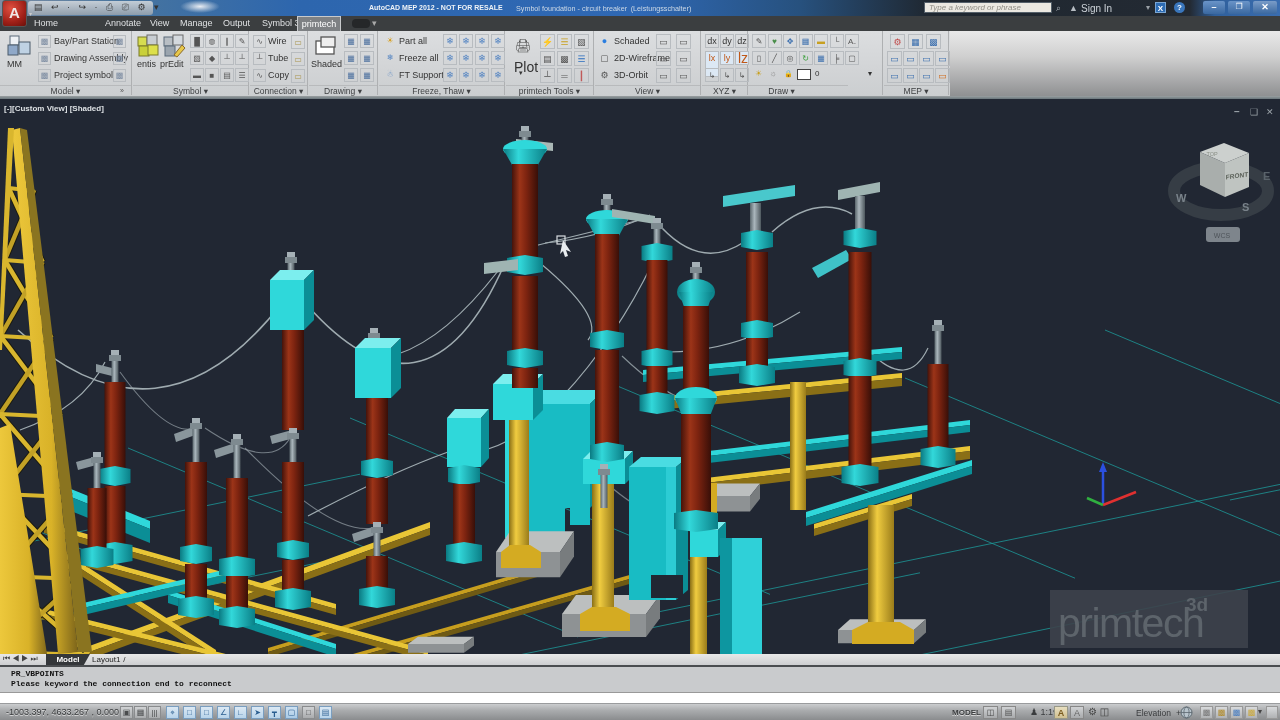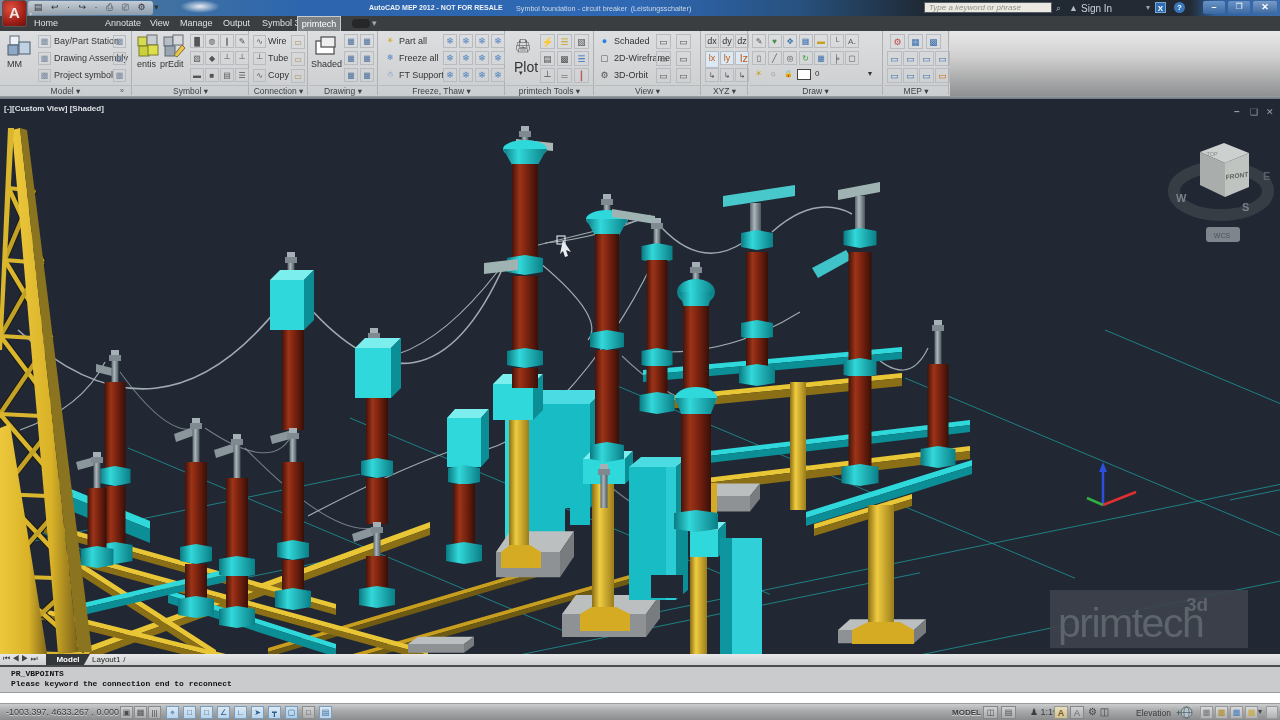--- a/index.html
+++ b/index.html
@@ -394,21 +394,21 @@
     <div class="abs" style="left:309px;top:54px;width:68px;height:11px;border-top:1px solid #b8babc;text-align:center;font-size:8.5px;color:#3f4143">Drawing ▾</div>
     <div class="abs" style="left:504px;top:0;width:1px;height:64px;background:#aeb0b2"></div>
     <div class="abs" style="left:379px;top:54px;width:125px;height:11px;border-top:1px solid #b8babc;text-align:center;font-size:8.5px;color:#3f4143">Freeze, Thaw ▾</div>
     <div class="abs" style="left:593px;top:0;width:1px;height:64px;background:#aeb0b2"></div>
     <div class="abs" style="left:506px;top:54px;width:87px;height:11px;border-top:1px solid #b8babc;text-align:center;font-size:8.5px;color:#3f4143">primtech Tools ▾</div>
     <div class="abs" style="left:700px;top:0;width:1px;height:64px;background:#aeb0b2"></div>
     <div class="abs" style="left:595px;top:54px;width:105px;height:11px;border-top:1px solid #b8babc;text-align:center;font-size:8.5px;color:#3f4143">View ▾</div>
     <div class="abs" style="left:747px;top:0;width:1px;height:64px;background:#aeb0b2"></div>
     <div class="abs" style="left:702px;top:54px;width:45px;height:11px;border-top:1px solid #b8babc;text-align:center;font-size:8.5px;color:#3f4143">XYZ ▾</div>
     <div class="abs" style="left:882px;top:0;width:1px;height:64px;background:#aeb0b2"></div>
-    <div class="abs" style="left:749px;top:54px;width:133px;height:14px;border-top:1px solid #b8babc;text-align:center;font-size:8.5px;color:#3f4143">Draw ▾</div>
+    <div class="abs" style="left:715px;top:54px;width:133px;height:14px;border-top:1px solid #b8babc;text-align:center;font-size:8.5px;color:#3f4143">Draw ▾</div>
     <div class="abs" style="left:948px;top:0;width:1px;height:64px;background:#aeb0b2"></div>
     <div class="abs" style="left:884px;top:54px;width:64px;height:11px;border-top:1px solid #b8babc;text-align:center;font-size:8.5px;color:#3f4143">MEP ▾</div>
     <div class="abs" style="left:131px;top:0;width:1px;height:64px;background:#aeb0b2"></div>
     <svg class="abs" style="left:6px;top:2px" width="28" height="26">
       <rect x="4" y="3" width="9" height="9" fill="#eef1f5" stroke="#5a6a7a"></rect>
       <rect x="2" y="12" width="10" height="10" fill="#8fa8c8" stroke="#4a5a6a"></rect>
       <rect x="13" y="9" width="11" height="12" fill="#bfd2e4" stroke="#4a5a6a"></rect>
     </svg>
     <span class="abs" style="left:7px;top:28px;font-size:9px;color:#333">MM</span>
     <div class="abs" style="left:38px;top:4px;width:13px;height:13px;border:1px solid #b8bcc0;font-size:8px;color:#7a8aa0;text-align:center;line-height:12px;overflow:hidden">▩</div>
@@ -504,23 +504,23 @@
     <span class="abs" style="left:614px;top:39px;font-size:9px;color:#333">3D-Orbit</span>
     <div class="abs" style="left:656px;top:3px;width:15px;height:15px;border:1px solid #b8bcc0;font-size:9px;color:#555;text-align:center;line-height:14px;overflow:hidden">▭</div>
     <div class="abs" style="left:676px;top:3px;width:15px;height:15px;border:1px solid #b8bcc0;font-size:9px;color:#555;text-align:center;line-height:14px;overflow:hidden">▭</div>
     <div class="abs" style="left:656px;top:20px;width:15px;height:15px;border:1px solid #b8bcc0;font-size:9px;color:#555;text-align:center;line-height:14px;overflow:hidden">▭</div>
     <div class="abs" style="left:676px;top:20px;width:15px;height:15px;border:1px solid #b8bcc0;font-size:9px;color:#555;text-align:center;line-height:14px;overflow:hidden">▭</div>
     <div class="abs" style="left:656px;top:37px;width:15px;height:15px;border:1px solid #b8bcc0;font-size:9px;color:#555;text-align:center;line-height:14px;overflow:hidden">▭</div>
     <div class="abs" style="left:676px;top:37px;width:15px;height:15px;border:1px solid #b8bcc0;font-size:9px;color:#555;text-align:center;line-height:14px;overflow:hidden">▭</div>
     <div class="abs" style="left:705px;top:3px;width:14px;height:14px;border:1px solid #b8bcc0;font-size:9px;color:#333;text-align:center;line-height:13px;overflow:hidden">dx</div>
     <div class="abs" style="left:720px;top:3px;width:14px;height:14px;border:1px solid #b8bcc0;font-size:9px;color:#333;text-align:center;line-height:13px;overflow:hidden">dy</div>
     <div class="abs" style="left:735px;top:3px;width:14px;height:14px;border:1px solid #b8bcc0;font-size:9px;color:#333;text-align:center;line-height:13px;overflow:hidden">dz</div>
-    <div class="abs" style="left:705px;top:20px;width:14px;height:17px;border:1px solid #b8bcc0;background:#dce8f4;font-size:9px;color:#c05818;text-align:center;line-height:13px;overflow:hidden">lx</div>
+    <div class="abs" style="left:705px;top:20px;width:14px;height:26px;border:1px solid #b8bcc0;background:#dce8f4;font-size:9px;color:#c05818;text-align:center;line-height:13px;overflow:hidden">lx</div>
     <div class="abs" style="left:720px;top:20px;width:14px;height:14px;border:1px solid #b8bcc0;background:#dce8f4;font-size:9px;color:#c05818;text-align:center;line-height:13px;overflow:hidden">ly</div>
-    <div class="abs" style="left:735px;top:20px;width:14px;height:14px;border:1px solid #b8bcc0;background:#dce8f4;font-size:11px;color:#c05818;text-align:right;line-height:13px;overflow:hidden">lz</div>
+    <div class="abs" style="left:735px;top:20px;width:14px;height:14px;border:1px solid #b8bcc0;background:#dce8f4;font-size:14px;color:#c05818;text-align:right;line-height:13px;overflow:hidden">lz</div>
     <div class="abs" style="left:705px;top:37px;width:14px;height:14px;border:1px solid #b8bcc0;font-size:8px;color:#555;text-align:center;line-height:13px;overflow:hidden">↳</div>
     <div class="abs" style="left:720px;top:37px;width:14px;height:14px;border:1px solid #b8bcc0;font-size:8px;color:#555;text-align:center;line-height:13px;overflow:hidden">↳</div>
     <div class="abs" style="left:735px;top:37px;width:14px;height:14px;border:1px solid #b8bcc0;font-size:8px;color:#555;text-align:center;line-height:13px;overflow:hidden">↳</div>
     <div class="abs" style="left:752.0px;top:3px;width:14px;height:14px;border:1px solid #b8bcc0;font-size:8px;color:#555;text-align:center;line-height:13px;overflow:hidden">✎</div>
     <div class="abs" style="left:752.0px;top:20px;width:14px;height:14px;border:1px solid #b8bcc0;font-size:8px;color:#555;text-align:center;line-height:13px;overflow:hidden">▯</div>
     <div class="abs" style="left:767.5px;top:3px;width:14px;height:14px;border:1px solid #b8bcc0;font-size:8px;color:#4a8e4a;text-align:center;line-height:13px;overflow:hidden">♥</div>
     <div class="abs" style="left:767.5px;top:20px;width:14px;height:14px;border:1px solid #b8bcc0;font-size:8px;color:#555;text-align:center;line-height:13px;overflow:hidden">╱</div>
     <div class="abs" style="left:783.0px;top:3px;width:14px;height:14px;border:1px solid #b8bcc0;font-size:8px;color:#3a6eae;text-align:center;line-height:13px;overflow:hidden">✥</div>
     <div class="abs" style="left:783.0px;top:20px;width:14px;height:14px;border:1px solid #b8bcc0;font-size:8px;color:#555;text-align:center;line-height:13px;overflow:hidden">◎</div>
     <div class="abs" style="left:798.5px;top:3px;width:14px;height:14px;border:1px solid #b8bcc0;font-size:8px;color:#3a6eae;text-align:center;line-height:13px;overflow:hidden">▦</div>

